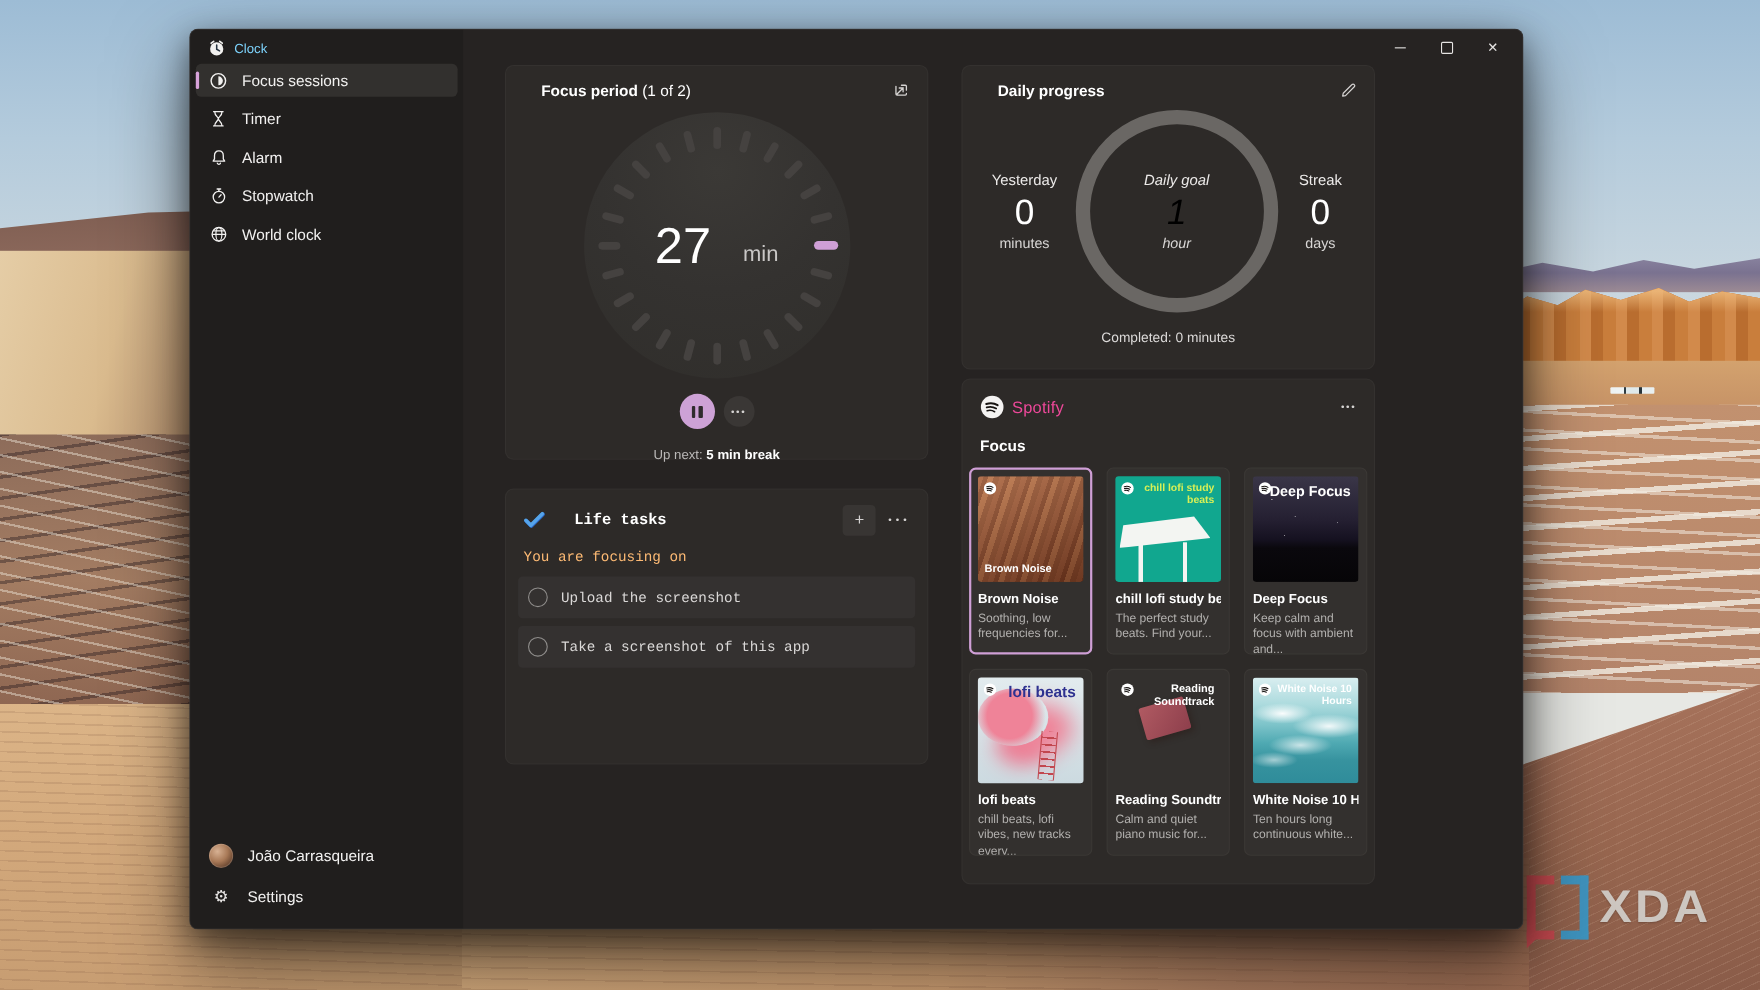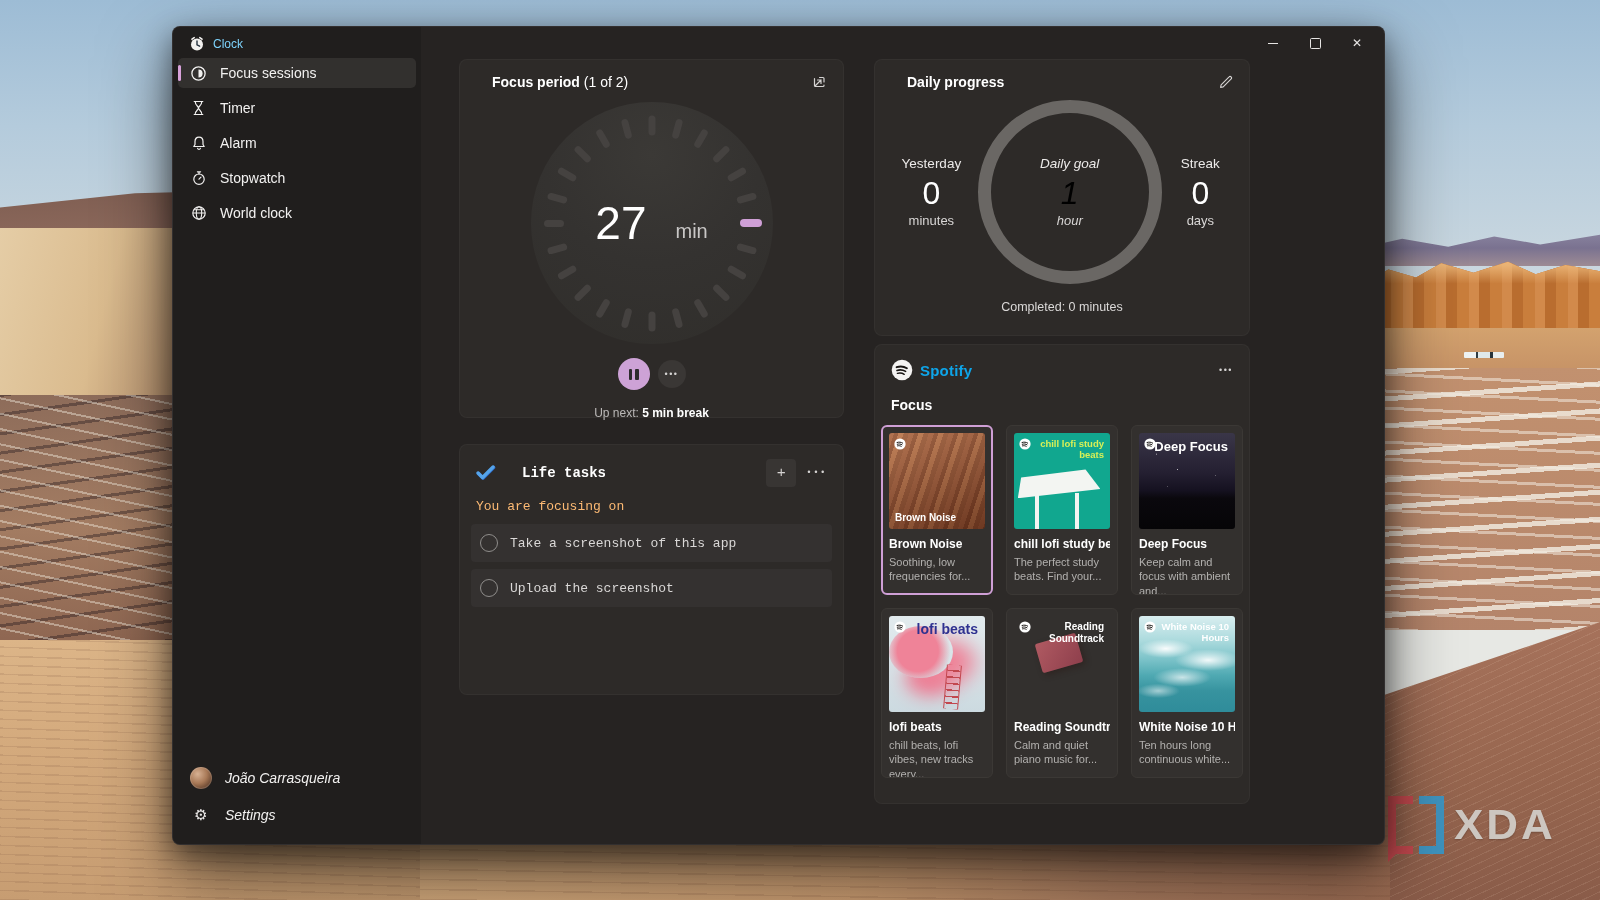--- a/index.html
+++ b/index.html
@@ -74,21 +74,21 @@
   
   .sidebar{position:absolute;left:0;top:0;width:248px;height:100%;background:#201e1d;}
   .app-title-row{position:absolute;left:16px;top:9px;display:flex;align-items:center;gap:8px;}
   .app-title-row .label{font-size:12px;color:#7dd3fc;}
   .nav{position:absolute;left:5px;right:5px;top:31px;display:flex;flex-direction:column;gap:5px;}
   .nav-item{position:relative;height:30px;display:flex;align-items:center;gap:13px;padding-left:12px;border-radius:5px;color:#f2f1f0;}
   .nav-item.selected{background:#32302e;}
   .nav-item.selected::before{content:"";position:absolute;left:0;top:7px;width:3px;height:16px;border-radius:2px;background:#d8a2da;}
   .nav-item .label{font-size:14px;}
   .nav-icon{width:17px;height:17px;display:flex;align-items:center;justify-content:center;}
-  .sidebar-bottom{position:absolute;left:5px;right:5px;bottom:14px;display:flex;flex-direction:column;gap:7px;font-style:italic;}
+  .sidebar-bottom{position:absolute;left:5px;right:5px;bottom:14px;display:flex;flex-direction:column;gap:7px;}
   .side-row{height:30px;display:flex;align-items:center;gap:13px;padding-left:12px;border-radius:5px;color:#f2f1f0;font-size:14px;}
   .avatar{width:22px;height:22px;border-radius:50%;flex:none;
     background:radial-gradient(circle at 35% 32%,#d7b193 0%,#a87957 45%,#6a4731 75%,#3c2718 100%);
     box-shadow:inset 0 0 0 1px rgba(255,255,255,.15);}
   .gear{font-size:15px;color:#e8e6e5;width:22px;text-align:center;}
 
   
   .card{position:absolute;background:#2d2a28;border-radius:8px;box-sizing:border-box;border:1px solid rgba(255,255,255,.035);}
   .card-head{display:flex;align-items:center;padding:14px 16px 0 16px;}
   .card-title{font-size:14px;font-weight:700;color:#fff;padding-left:16px;}
@@ -131,21 +131,21 @@
   .plus-btn{width:30px;height:28px;border-radius:4px;background:#383533;font-size:15px;font-weight:300;margin-right:10px;}
   .focusing-label{padding:12px 16px 0 16px;font-size:13px;color:#fdba74;}
   .task-list{display:flex;flex-direction:column;gap:7px;margin:10px 11px 0 11px;}
   .task-row{height:38px;background:#343130;border-radius:4px;display:flex;align-items:center;padding-left:9px;gap:12px;}
   .task-radio{width:18px;height:18px;border-radius:50%;border:1px solid #8f8d8b;box-sizing:border-box;flex:none;}
   .task-text{font-size:13px;color:#dad8d7;}
 
   
   #card-spotify{left:701px;top:317px;width:376px;height:460px;}
   .spot-brand{display:flex;align-items:center;gap:7px;}
-  .spot-name{font-size:15px;font-weight:700;color:#0ea5e9;letter-spacing:.2px;}
+  .spot-name{font-size:15px;font-weight:400;color:#ec4899;letter-spacing:.2px;}
   .spot-section{padding:16px 16px 0 16px;font-size:14px;font-weight:700;color:#fff;}
   .tile-grid{display:grid;grid-template-columns:repeat(3,112px);grid-auto-rows:170px;gap:13px;justify-content:center;margin-top:12px;}
   .tile{background:#33302e;border-radius:6px;border:1px solid #3b3835;box-sizing:border-box;padding:7px;overflow:hidden;}
   .tile.selected{border:2px solid #cf9fd6;padding:6px;}
   .cover{width:96px;height:96px;border-radius:3px;position:relative;overflow:hidden;}
   .mini-spot{position:absolute;left:5px;top:5px;z-index:3;}
   .cap{position:absolute;z-index:2;font-weight:700;line-height:1.15;}
   .tile-title{margin-top:8px;font-size:12px;font-weight:700;color:#fff;white-space:nowrap;overflow:hidden;}
   .tile-desc{margin-top:4px;font-size:11px;color:#b2b0ae;line-height:1.3;}
 
@@ -400,25 +400,25 @@
             <span>+</span>
           </div>
         <span class="icon-btn">
             <span class="dots">•••</span>
           </span>
       </div>
       <div class="focusing-label">You are focusing on</div>
       <div class="task-list">
         <div class="task-row">
           <span class="task-radio"></span>
-          <span class="task-text">Take a screenshot of this app</span>
+          <span class="task-text">Upload the screenshot</span>
         </div>
         <div class="task-row">
           <span class="task-radio"></span>
-          <span class="task-text">Upload the screenshot</span>
+          <span class="task-text">Take a screenshot of this app</span>
         </div>
       </div>
     </section>
 
     <section class="card" id="card-spotify">
       <div class="card-head">
         <div class="spot-brand">
           <svg width="22" height="22" viewBox="0 0 22 22">
             <circle cx="11" cy="11" r="10.3" fill="#f4f3f2"></circle>
             <path d="M5.6 8.2c3.6-1.1 7.3-.8 10.3 1.1" stroke="#171412" stroke-width="1.9" fill="none" stroke-linecap="round"></path>

